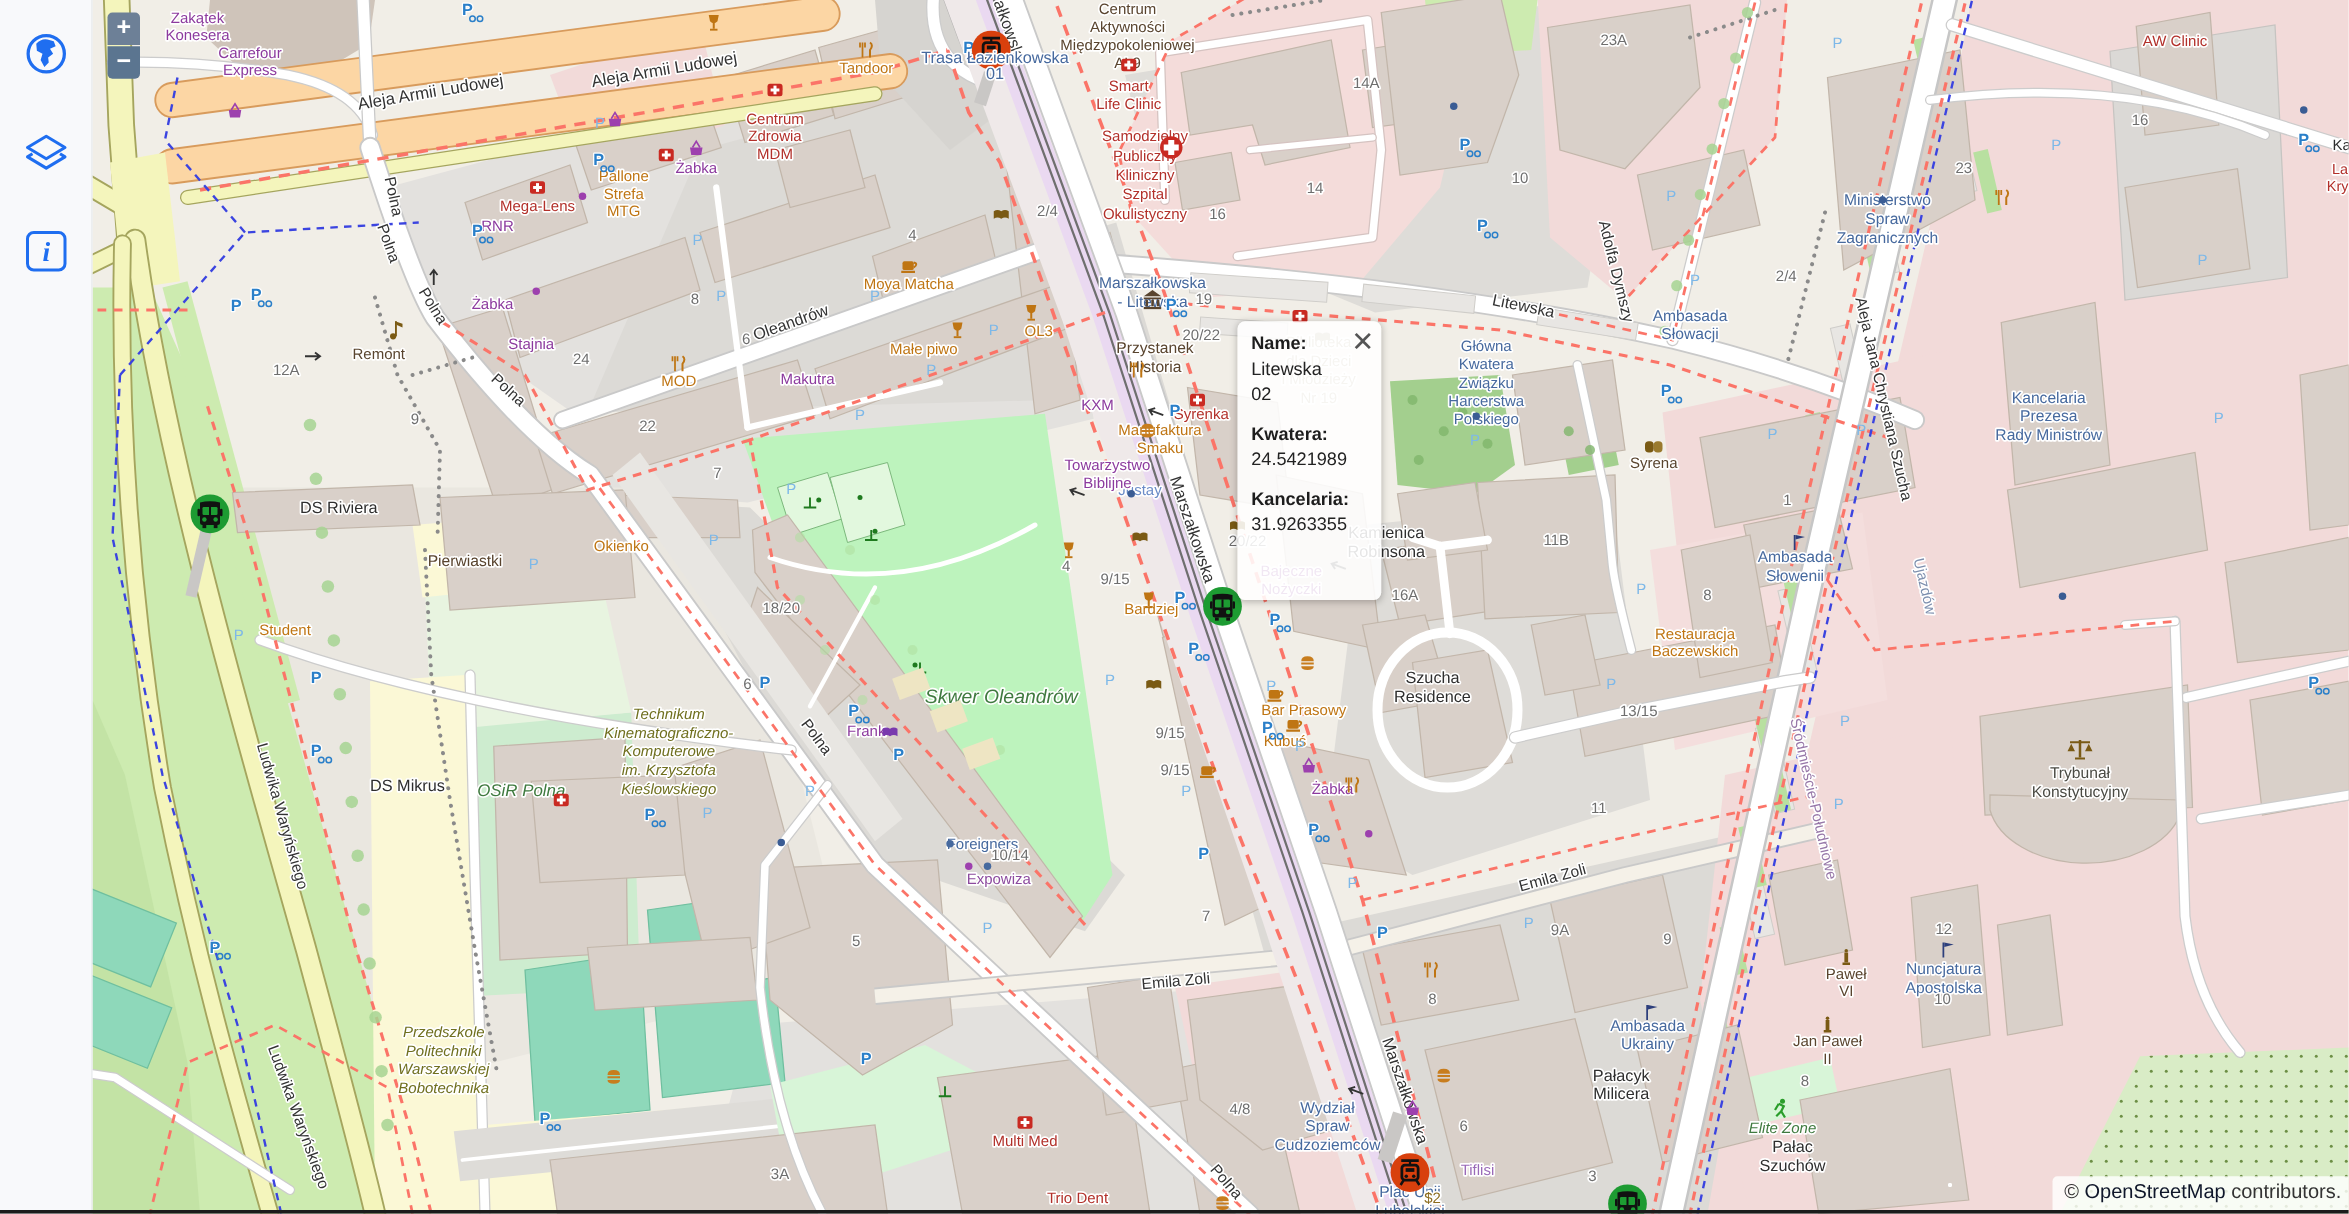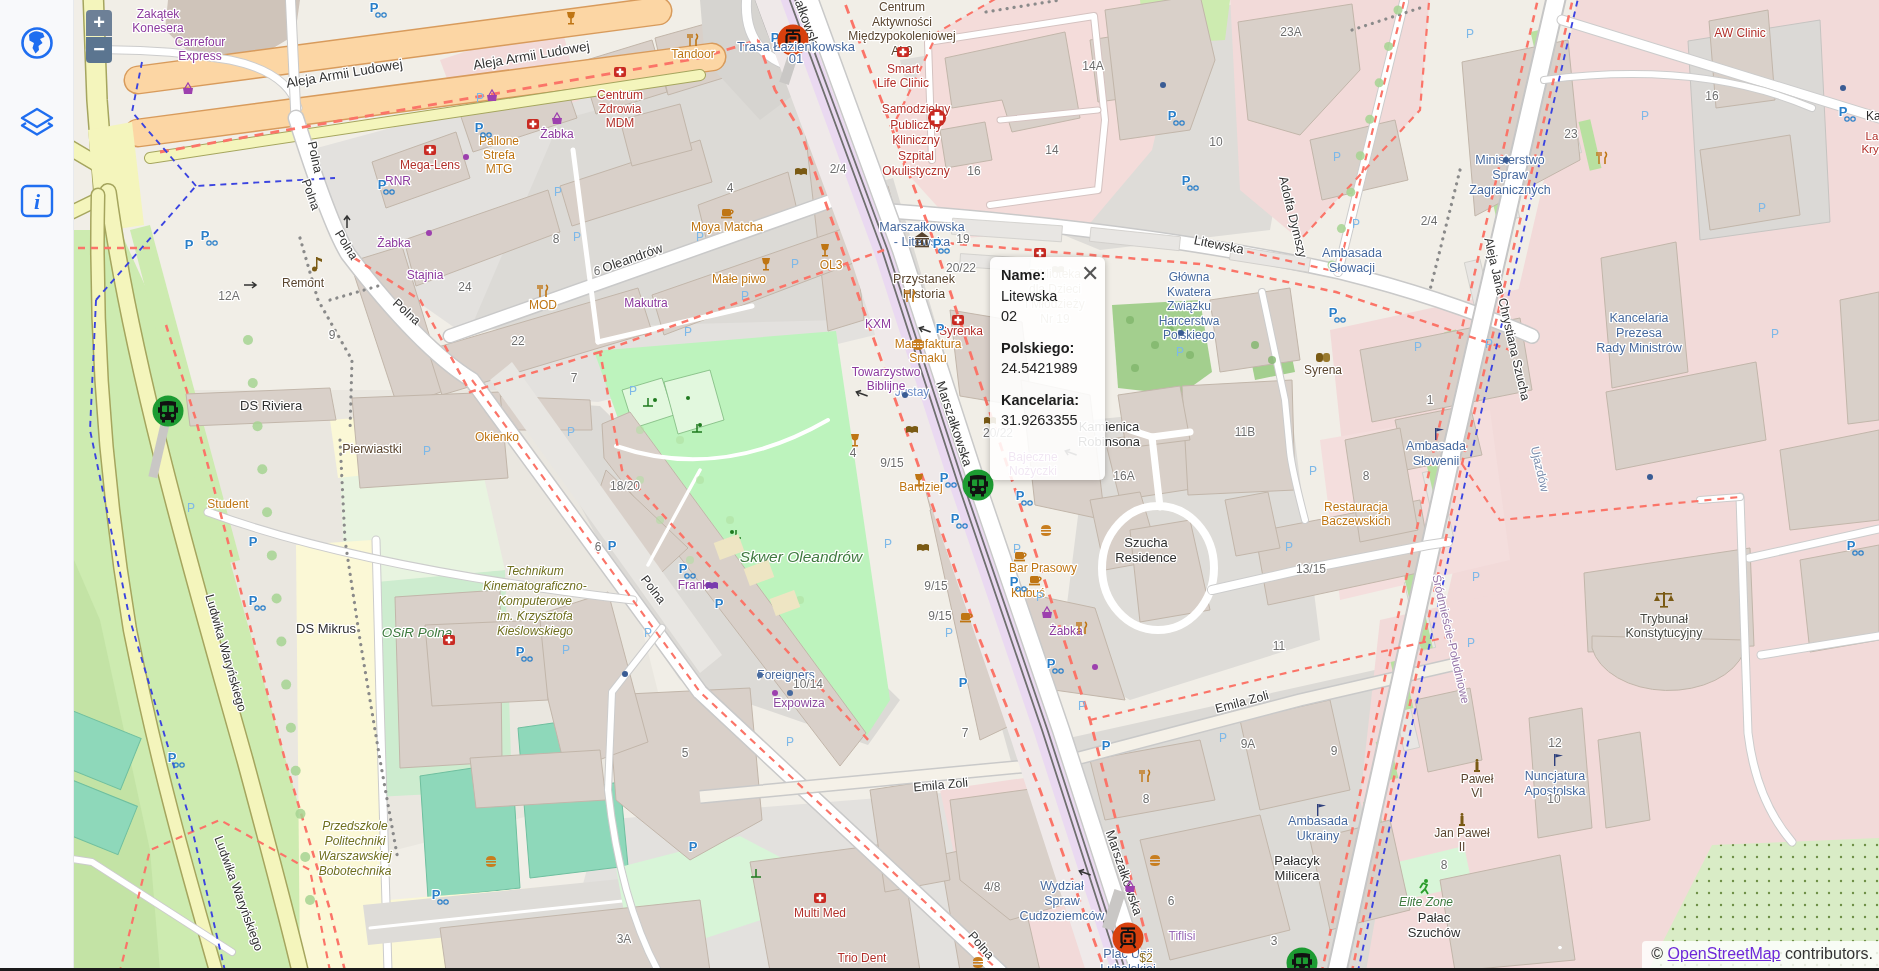--- a/index.html
+++ b/index.html
@@ -13,21 +13,21 @@
 .zbtn.plus { border-radius:4px 4px 0 0; background:#6d8097; }
 .zbtn.minus { border-radius:0 0 4px 4px; }
 #popup { position:absolute; left:990px; top:257px; width:115px; height:223px; background:rgba(255,255,255,0.88);
   border-radius:6px; box-shadow:0 1px 6px rgba(0,0,0,0.25); padding:8px 0 0 11px; font-size:14.5px; color:#222; }
 #popup .h { font-weight:bold; color:#1d1d1d; }
 #popup div { margin-bottom:0; line-height:20.5px; }
 #popup .gap { height:11px; }
 #pclose { position:absolute; right:6px; top:7px; width:18px; height:18px; color:#555; font-size:22px; line-height:16px; }
 #attrib { position:absolute; right:0; bottom:3px; height:27px; background:rgba(255,255,255,0.82);
   border-radius:4px 0 0 0; font-size:16px; color:#333; padding:4px 6px 0 9px; }
-#attrib a { color:#6d28d9; text-decoration:underline; }
+#attrib a { color:#0f172a; }
 #bbar { position:absolute; left:0; bottom:0; width:1879px; height:3px; background:#1b1b1b; }
 </style></head>
 <body>
 <div id="wrap">
 <svg id="map" width="1879" height="971" viewBox="0 0 1879 971">
 <rect width="1879" height="971" fill="#f1eee7"></rect>
 <path d="M302,152 L768,26 L800,30 L852,182 L455,328 L338,246 Z" fill="#e3e1de"></path>
 <path d="M458,345 L856,202 L875,335 L598,402 L468,392 Z" fill="#e3e1de"></path>
 <path d="M852,190 L893,178 L1062,752 L1014,772 Z" fill="#dcdad6"></path>
 <path d="M470,398 L600,406 L900,700 L868,745 L680,680 L540,480 Z" fill="#dcdad6"></path>
@@ -952,21 +952,21 @@
  </svg>
 </div>
 <div id="zoomctl">
       <div class="zbtn plus">+</div>
       <div class="zbtn minus">−</div>
     </div>
 <div id="popup">
  <div class="h">Name:</div>
  <div>Litewska<br>02</div>
  <div class="gap"></div>
- <div class="h">Polskiego:</div>
+ <div class="h">Kwatera:</div>
  <div>24.5421989</div>
  <div class="gap"></div>
  <div class="h">Kancelaria:</div>
  <div>31.9263355</div>
  <div id="pclose">✕</div>
 </div>
 <div id="attrib">© <a>OpenStreetMap</a> contributors.</div>
 <div id="bbar"></div>
 </div>
 </body></html>

